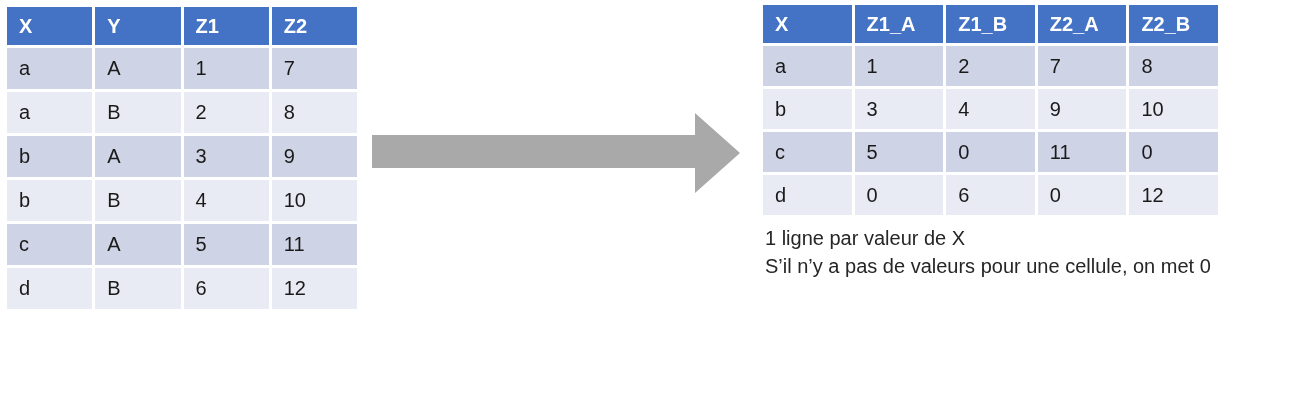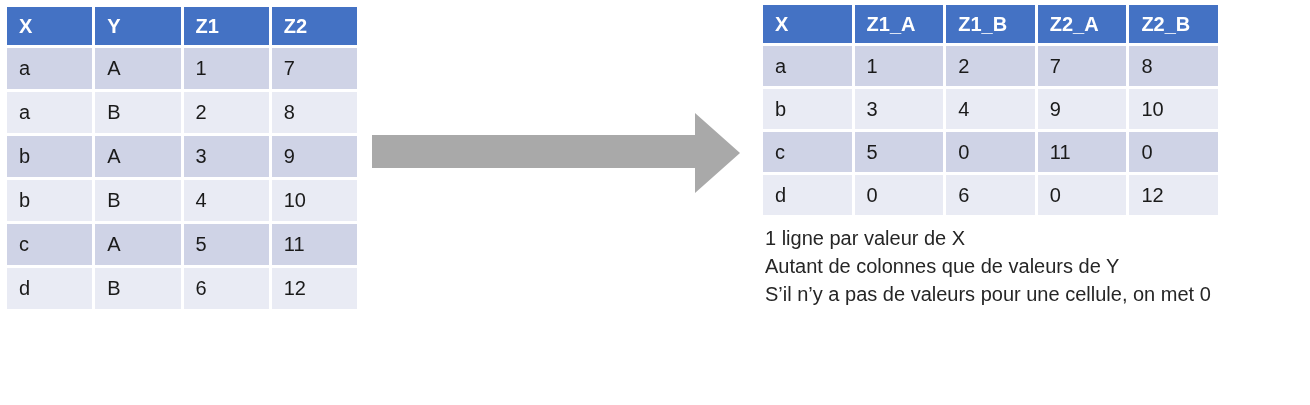--- a/index.html
+++ b/index.html
@@ -187,17 +187,16 @@
           <td>0</td>
           <td>6</td>
           <td>0</td>
           <td>12</td>
         </tr>
       </tbody>
   </table>
 
   <div class="notes">
     <div>1 ligne par valeur de X</div>
-    <div>Autant de colonnes que de valeurs de Y</div>
     <div>S’il n’y a pas de valeurs pour une cellule, on met 0</div>
   </div>
 
 </div>
 
 </body></html>

